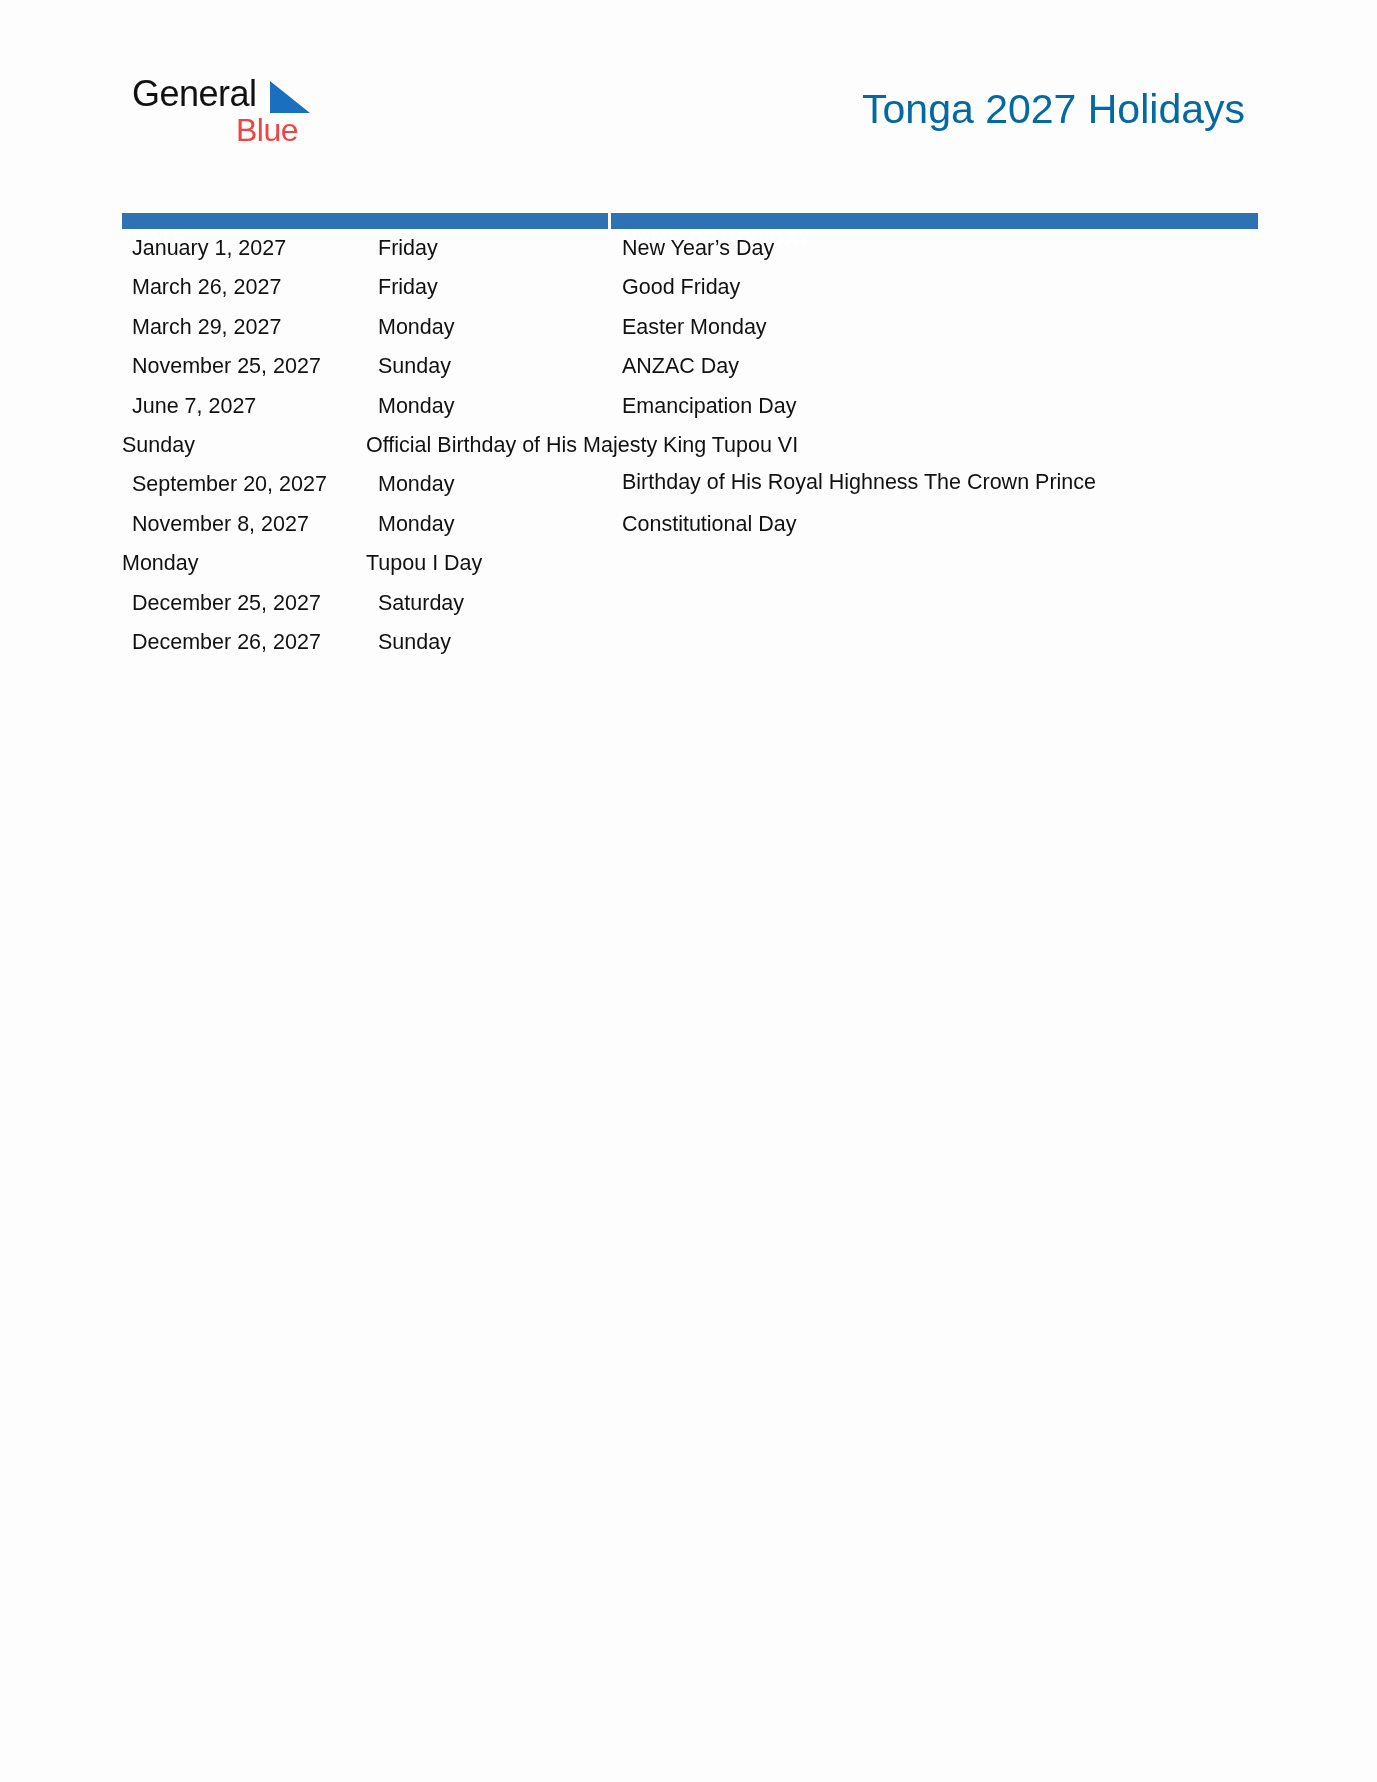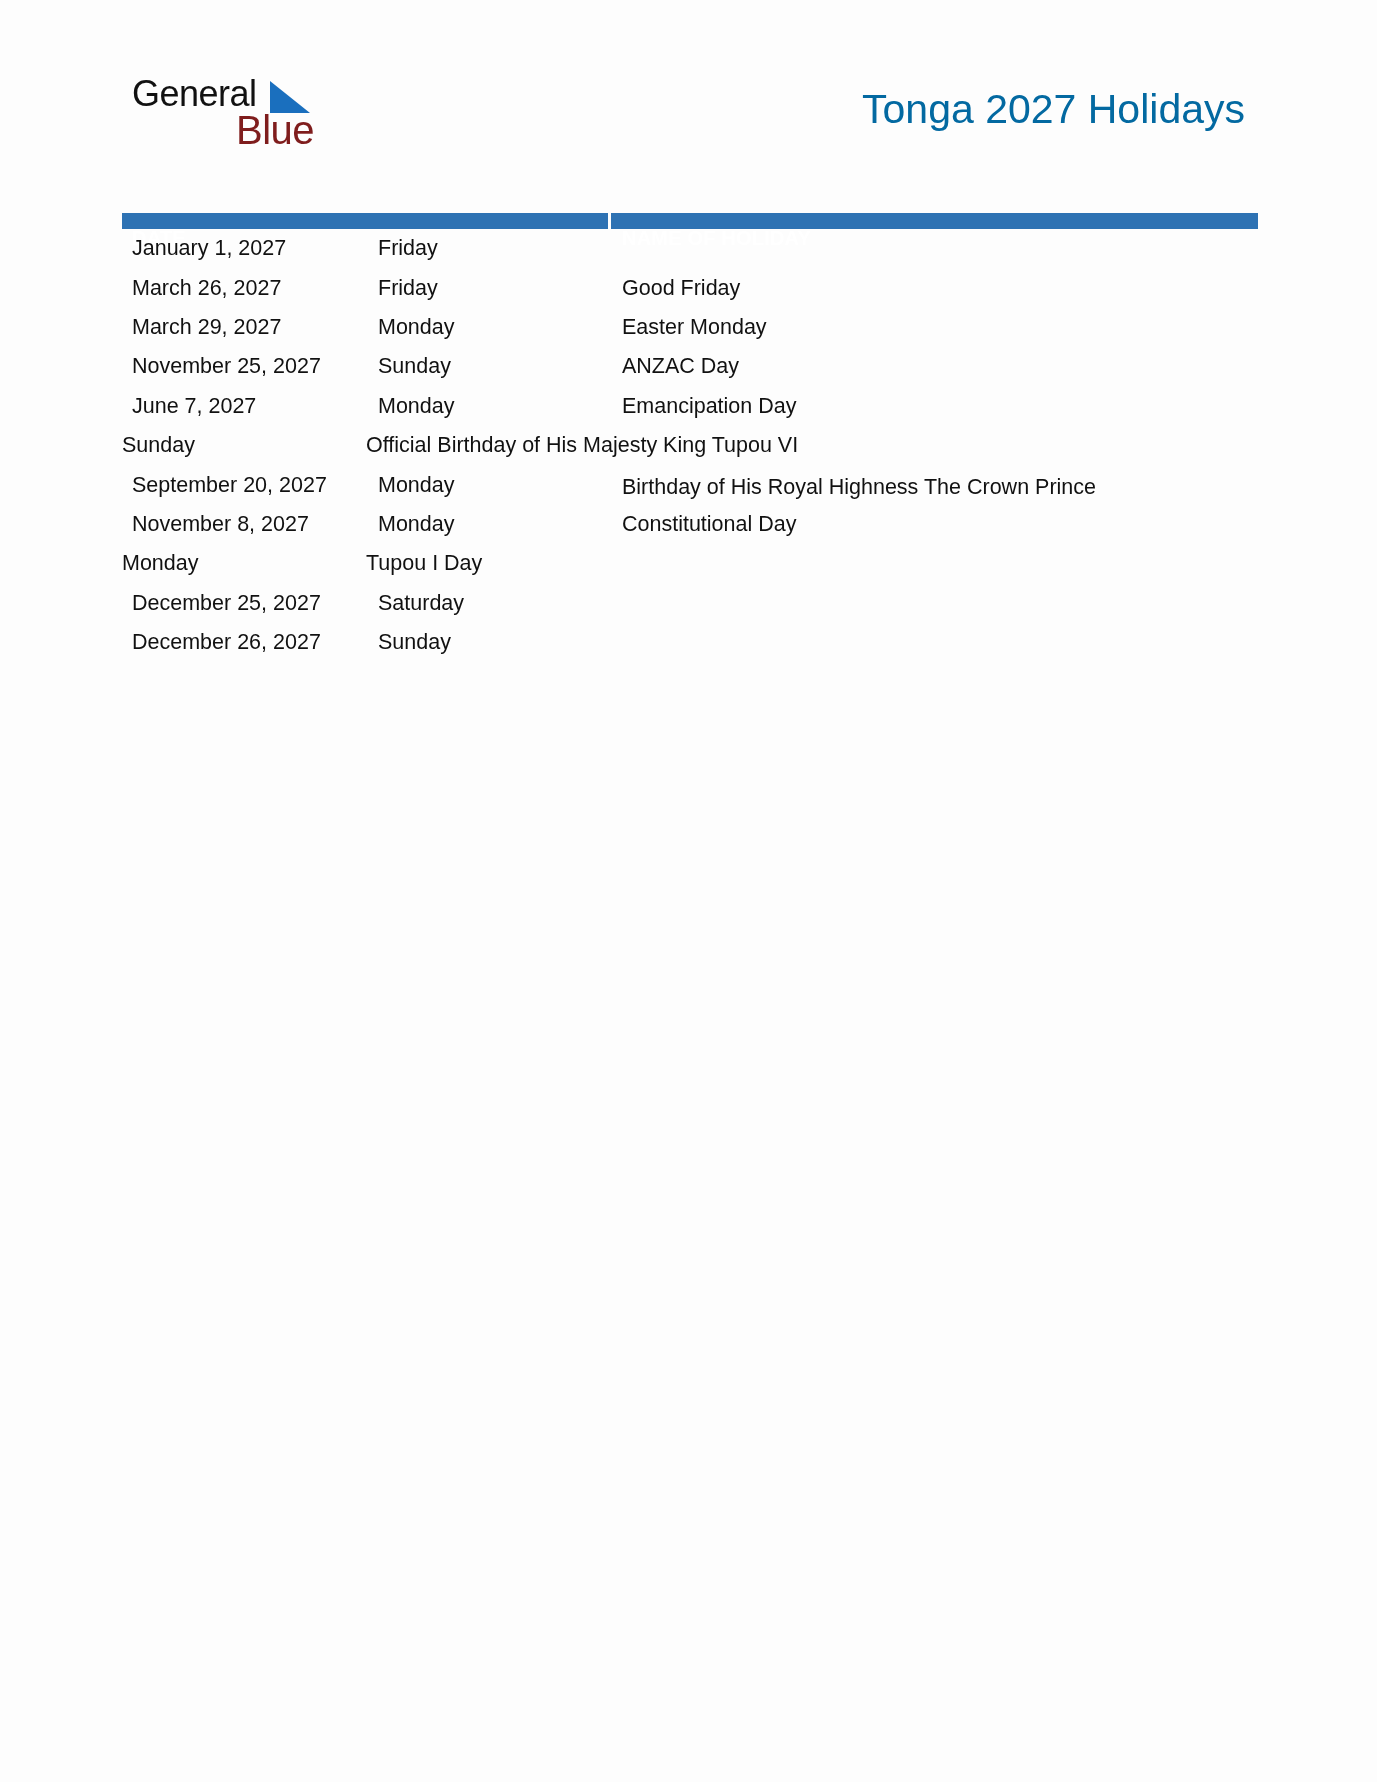--- a/index.html
+++ b/index.html
@@ -28,23 +28,23 @@
       top: 0;
       font-size: 36px;
       line-height: 40px;
       color: #111111;
       letter-spacing: -0.5px;
     }
     .logo-blue {
       position: absolute;
       left: 104px;
       top: 36px;
-      font-size: 40px;
+      font-size: 32px;
       line-height: 40px;
-      color: #7f1d1d;
+      color: #ef4444;
       letter-spacing: -0.5px;
     }
     .logo-triangle {
       position: absolute;
       left: 138px;
       top: 7px;
       width: 0;
       height: 0;
       border-left: 0 solid transparent;
       border-top: 0 solid transparent;
@@ -80,21 +80,21 @@
       letter-spacing: 0.2px;
       margin-top: 35px;
     }
     .th-date { width: 486px; }
     .th-gap { width: 3px; background: #fdfdfd; }
     .th-name { flex: 1; padding-left: 11px; }
     .tbody { }
     .tr {
       display: flex;
       height: 39.4px;
-      align-items: center;
+      align-items: flex-start;
     }
     .td {
       font-size: 21.5px;
       line-height: 39px;
       white-space: nowrap;
       overflow: hidden;
       box-sizing: border-box;
     }
     .td-date { width: 256px; padding-left: 10px; }
     .td-day { width: 233px; padding-left: 0px; }
@@ -125,20 +125,21 @@
 <div class="table">
   <div class="thead">
     <div class="th th-date">DATE</div>
     <div class="th-gap"></div>
     <div class="th th-name">NAME OF HOLIDAY</div>
   </div>
   <div class="tbody">
     <div class="tr">
       <div class="td td-date">January 1, 2027</div>
       <div class="td td-day">Friday</div>
+      <div class="td td-name">New Year’s Day</div>
     </div>
     <div class="tr">
       <div class="td td-date">March 26, 2027</div>
       <div class="td td-day">Friday</div>
       <div class="td td-name">Good Friday</div>
     </div>
     <div class="tr">
       <div class="td td-date">March 29, 2027</div>
       <div class="td td-day">Monday</div>
       <div class="td td-name">Easter Monday</div>

